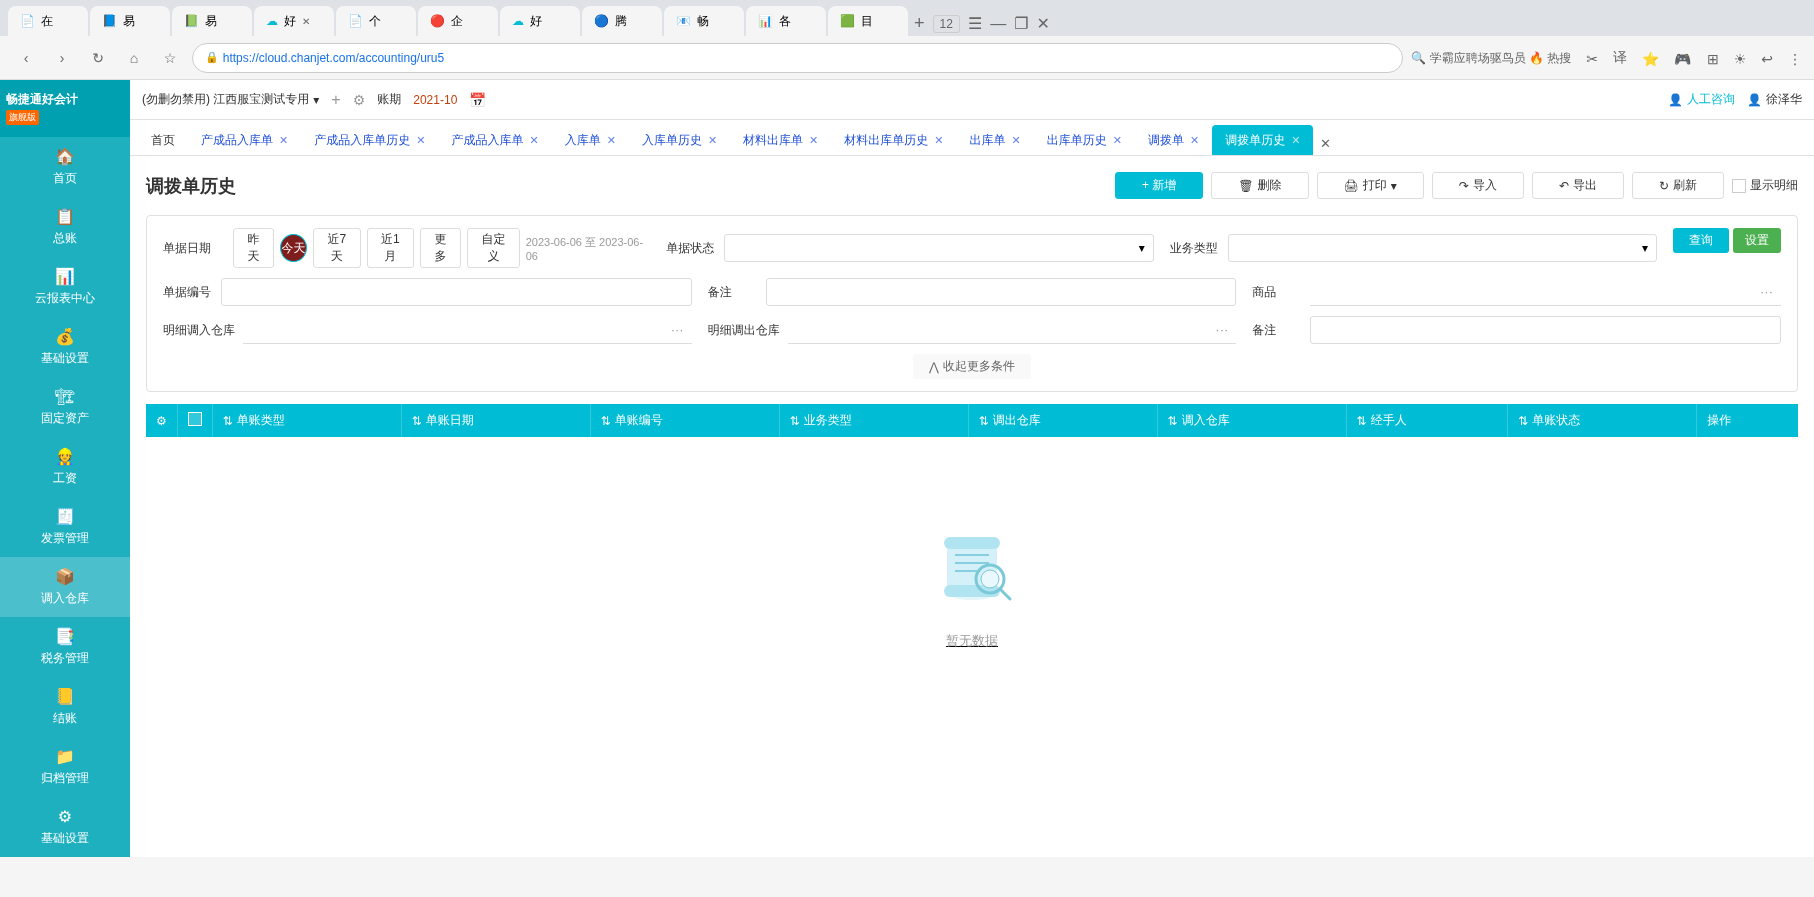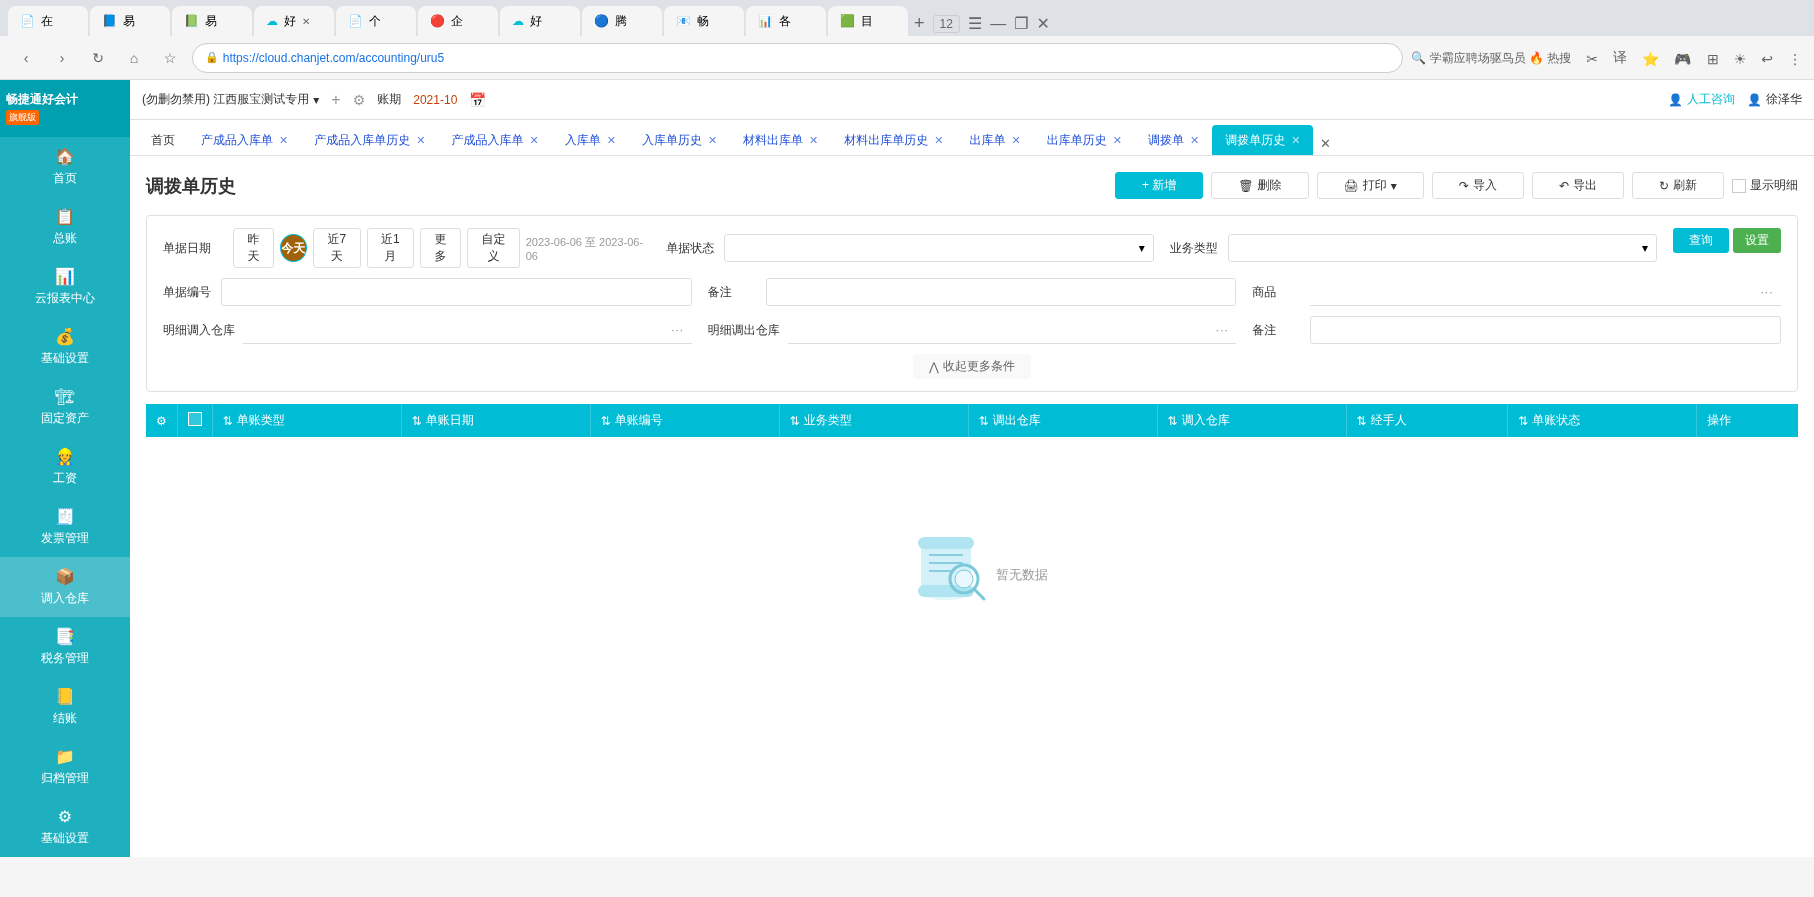--- a/index.html
+++ b/index.html
@@ -69,21 +69,21 @@
     .data-table { width: 100%; border-collapse: collapse; }
     .table-header { background: #00bcd4; color: #fff; }
     .table-header th { padding: 8px 10px; font-size: 12px; font-weight: normal; text-align: left; border-right: 1px solid rgba(255,255,255,0.2); cursor: pointer; white-space: nowrap; }
     .table-header th:last-child { border-right: none; }
     .th-sort { display: flex; align-items: center; gap: 4px; }
     .th-gear { width: 30px; text-align: center; }
     .th-checkbox { width: 30px; text-align: center; }
     .checkbox-white { width: 14px; height: 14px; border: 1px solid #fff; background: rgba(255,255,255,0.2); display: inline-block; }
 
     
-    .empty-state { display: flex; align-items: center; justify-content: center; padding: 80px 0; }
+    .empty-state { display: flex; flex-direction: column; align-items: center; justify-content: center; padding: 80px 0; text-decoration: underline; }
     .empty-text { font-size: 13px; color: #999; }
 
     .new-btn { color: #00bcd4; }
   </style>
 </head>
 <body>
 
 <div class="browser-tabs">
   <div class="browser-tab">
     <span style="color:#4285f4">📄</span>
@@ -337,21 +337,21 @@
         </div>
       </div>
 
       <div class="search-panel">
 
         <div class="search-row">
           <div class="search-field">
             <span class="search-label">单据日期</span>
             <div class="date-filter">
               <button class="date-btn">昨天</button>
-              <div class="date-btn active" style="background:#a16207;color:#fff;border-color:#00bcd4;border-radius:50%;width:28px;height:28px;display:flex;align-items:center;justify-content:center;font-size:12px;cursor:pointer;font-weight:bold;">今天</div>
+              <div class="date-btn active" style="background:#7f1d1d;color:#fff;border-color:#00bcd4;border-radius:50%;width:28px;height:28px;display:flex;align-items:center;justify-content:center;font-size:12px;cursor:pointer;">今天</div>
               <button class="date-btn">近7天</button>
               <button class="date-btn">近1月</button>
               <button class="date-btn">更多</button>
               <button class="date-btn">自定义</button>
               <span class="date-range-text">2023-06-06 至 2023-06-06</span>
             </div>
           </div>
           <div style="flex:1;display:flex;align-items:center;gap:8px;">
             <span class="search-label">单据状态</span>
             <div class="search-select" style="min-width:200px;">

